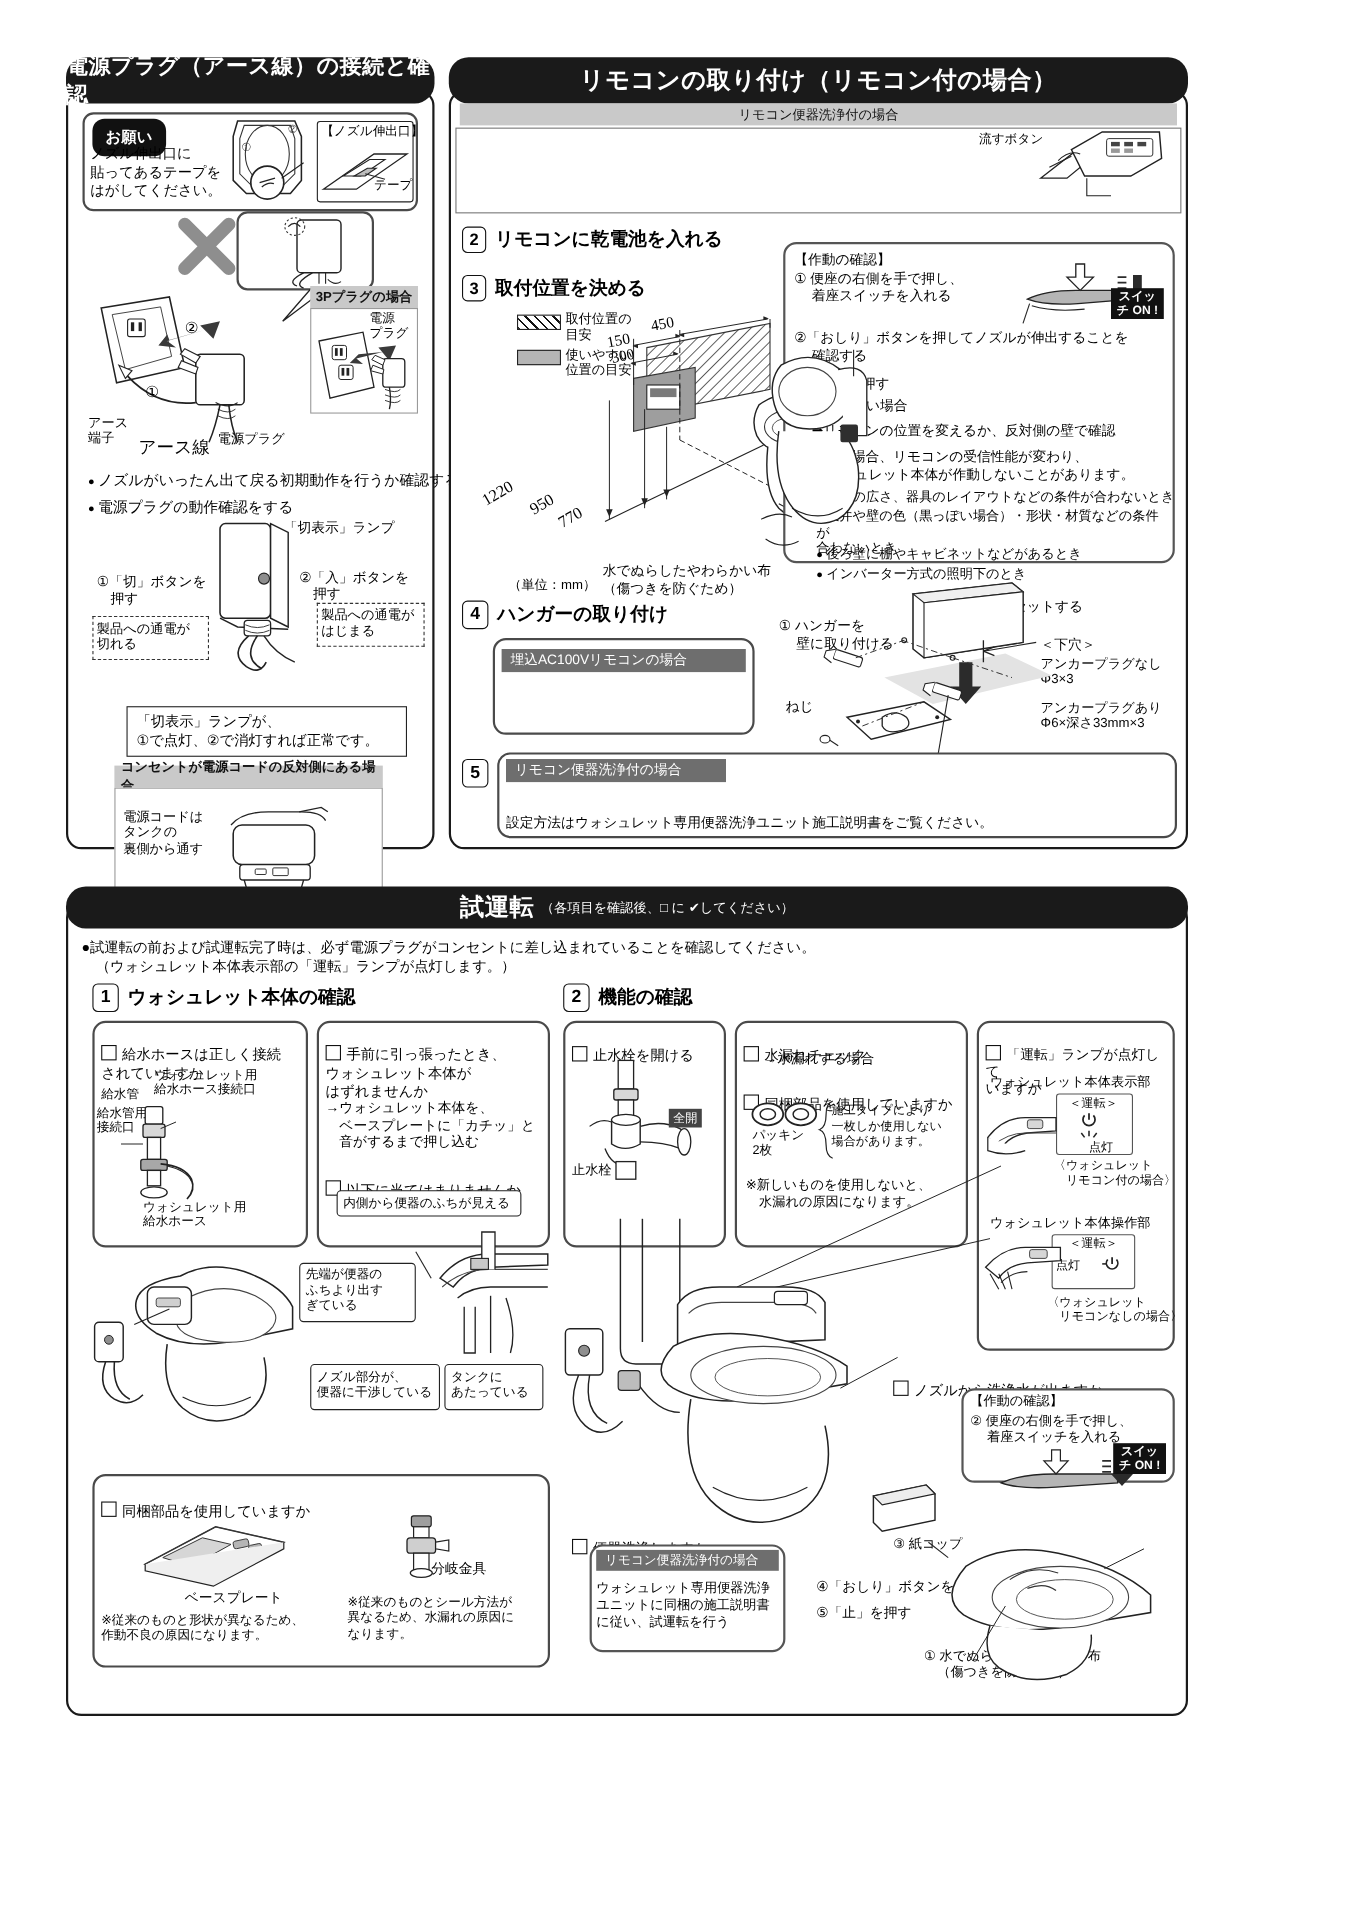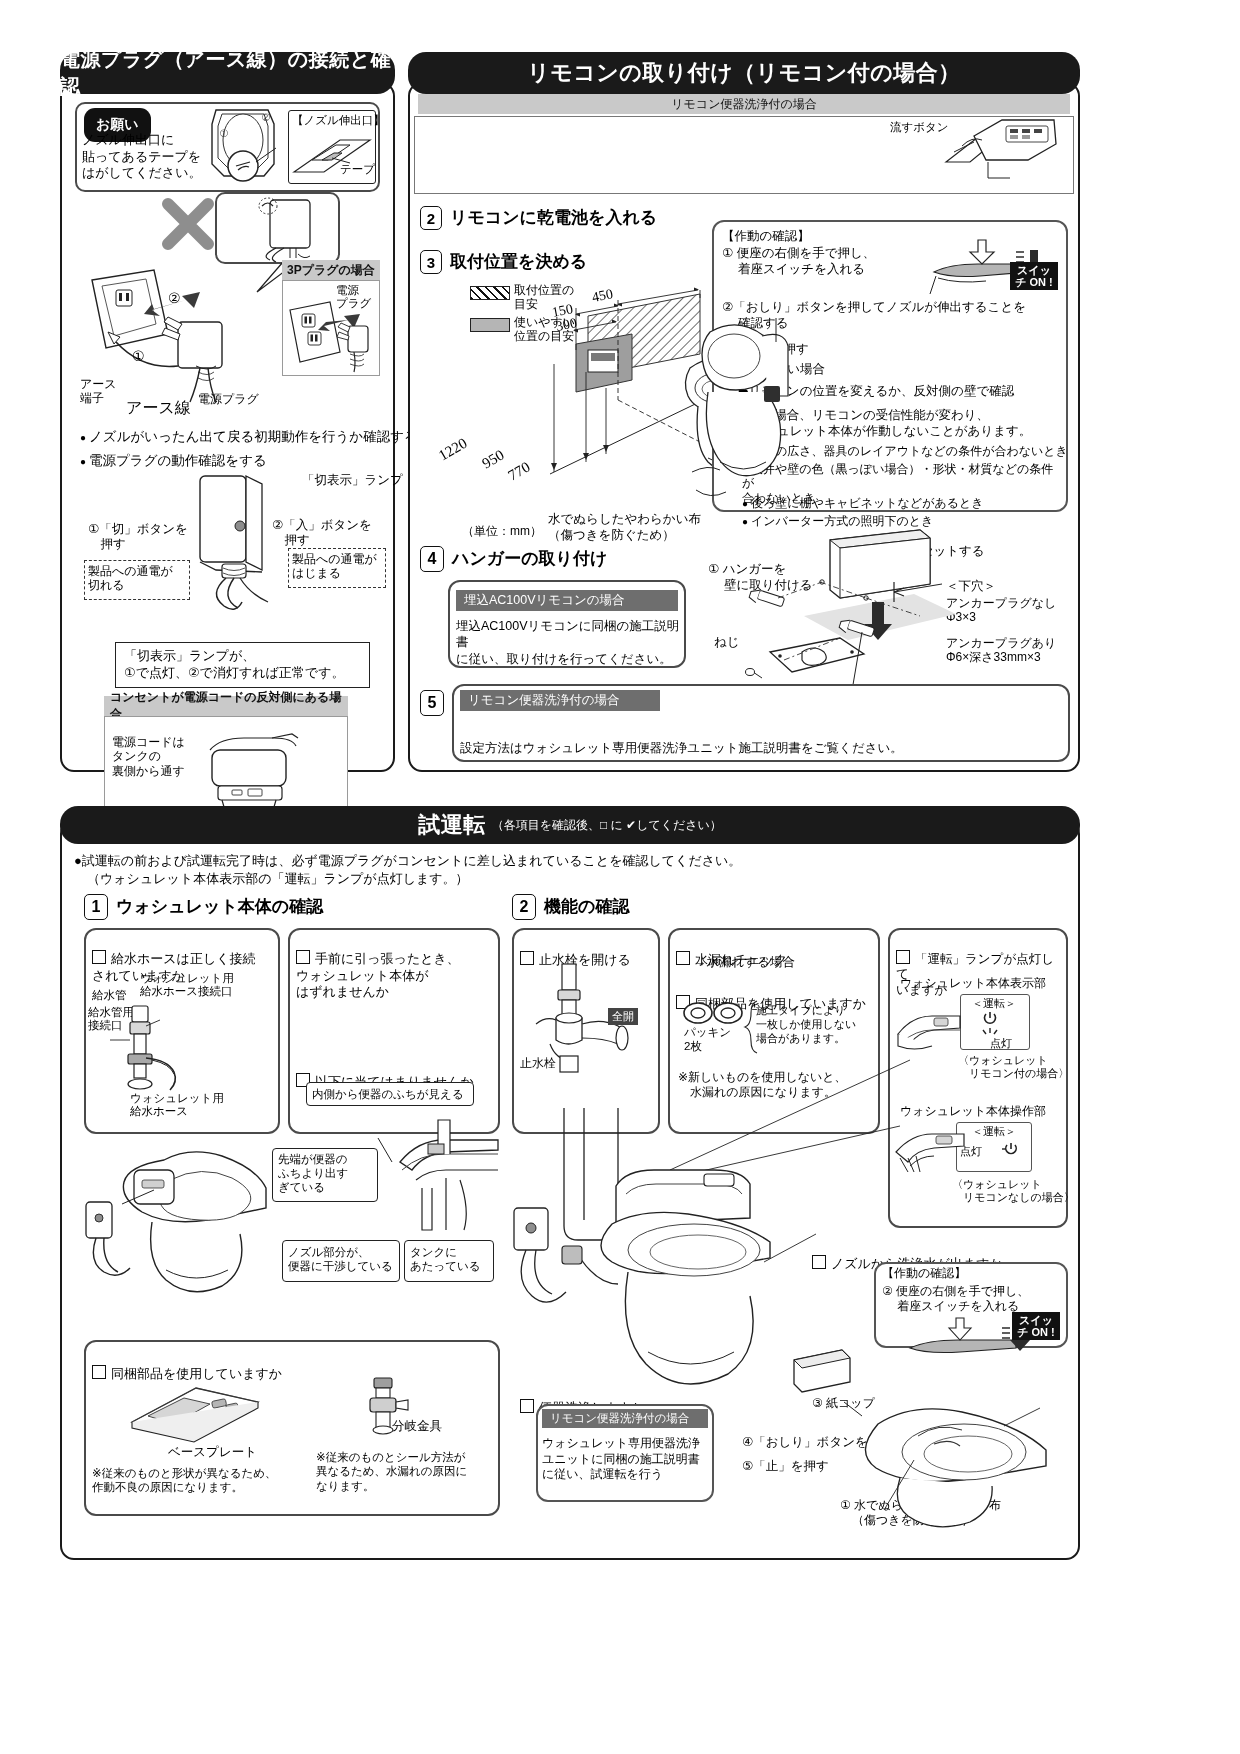--- a/index.html
+++ b/index.html
@@ -282,21 +282,21 @@
       <path d="M64 6 l16 8 l0 86 l-16 -8 z" fill="#fff" stroke="#222" stroke-width="1.3"></path>
       <path d="M18 92 l16 8 l46 2" fill="#fff" stroke="#222" stroke-width="1.3"></path>
       <circle cx="58" cy="56" r="5" fill="#8d8d8d" stroke="#222" stroke-width="1"></circle>
       <rect x="40" y="94" width="24" height="14" rx="3" fill="#fff" stroke="#222" stroke-width="1.2"></rect>
       <path d="M41 98 q11 5 22 0 M41 103 q11 5 22 0" stroke="#222" stroke-width=".8" fill="none"></path>
       <path d="M44 108 q-18 16 -2 28 q12 8 18 -4" stroke="#222" stroke-width="1.5" fill="none"></path>
       <path d="M52 108 q-14 20 4 30" stroke="#222" stroke-width="1.5" fill="none"></path>
       <path d="M58 108 q10 16 28 24" stroke="#222" stroke-width="1.3" fill="none"></path>
     </svg>
   </div>
-  <div class="txt" style="left:258px; top:472px; font-size:12.5px;margin-left:44px;">「切表示」ランプ</div>
+  <div class="txt" style="left:258px; top:472px; font-size:12.5px;">「切表示」ランプ</div>
   <div class="txt" style="left:88px; top:522px; font-size:12.5px; line-height:1.2;">①「切」ボタンを
 　押す</div>
   <div class="txt" style="left:272px; top:518px; font-size:12.5px; line-height:1.2;">②「入」ボタンを
 　押す</div>
   <div class="dashbox" style="left:84px; top:560px; width:106px; height:40px;"></div>
   <div class="txt" style="left:88px; top:564px; width:100px; font-size:12px; line-height:1.2;">製品への通電が
 切れる</div>
   <div class="dashbox" style="left:288px; top:548px; width:98px; height:40px;"></div>
   <div class="txt" style="left:292px; top:552px; width:94px; font-size:12px; line-height:1.2;">製品への通電が
 はじまる</div>
@@ -469,22 +469,20 @@
       <path d="M2 160 q16 -8 28 -2" stroke="#222" stroke-width="1" fill="none"></path>
       <path d="M6 178 q14 10 30 2" stroke="#222" stroke-width="1" fill="none"></path>
       <path d="M86 30 L86 6" stroke="#222" stroke-width="1"></path>
     </svg>
   </div>
 
   <div class="stepnum" style="left:420px; top:546px; width:24px; height:26px; font-size:16px;">4</div>
   <div class="txt" style="left:452px; top:548px; font-size:17px; font-weight:bold;">ハンガーの取り付け</div>
   <div class="rbox" style="left:448px; top:580px; width:238px; height:88px;"></div>
   <div class="greylabel" style="position:absolute; left:456px; top:590px; width:222px;">埋込AC100Vリモコンの場合</div>
-  <div class="txt" style="left:456px; top:618px; width:226px; font-size:12.5px; line-height:1.3;">埋込AC100Vリモコンに同梱の施工説明書
-に従い、取り付けを行ってください。</div>
 
   <div class="txt" style="left:708px; top:562px; font-size:12.5px; line-height:1.25;">① ハンガーを
 　 壁に取り付ける</div>
   <div class="txt" style="left:906px; top:543px; font-size:12.5px;">② セットする</div>
   <div class="txt" style="left:714px; top:634px; font-size:12.5px;">ねじ</div>
   <div class="txt" style="left:824px; top:722px; font-size:12px; line-height:1.2;">アンカープラグ
 （石膏ボードやタイルの壁の場合）</div>
   <div class="txt" style="left:946px; top:578px; font-size:12.5px;">＜下穴＞</div>
   <div class="txt" style="left:946px; top:596px; font-size:12px; line-height:1.2;">アンカープラグなし
 Φ3×3</div>
@@ -592,20 +590,23 @@
       <path d="M46 64 L78 50" stroke="#222" stroke-width="1"></path>
     </svg>
   </div>
 
   <div class="rbox" style="left:288px; top:928px; width:212px; height:206px;"></div>
   <div class="txt" style="left:296px; top:934px; width:200px; font-size:13px; line-height:1.25;">
     <span class="chk"></span><span>手前に引っ張ったとき、
  ウォシュレット本体が
  はずれませんか</span>
   </div>
+  <div class="txt" style="left:296px; top:1000px; width:204px; font-size:12.5px; line-height:1.25;">→ウォシュレット本体を、
+　ベースプレートに「カチッ」と
+　音がするまで押し込む</div>
   <div class="txt" style="left:296px; top:1056px; width:204px; font-size:13px;">
     <span class="chk"></span><span>以下に当てはまりませんか</span>
   </div>
 
   <div class="sqbox" style="left:306px; top:1082px; width:168px; height:24px; border-radius:4px;"></div>
   <div class="txt" style="left:312px; top:1087px; font-size:11.5px;">内側から便器のふちが見える</div>
   <div class="sqbox" style="left:272px; top:1148px; width:106px; height:54px; border-radius:4px;"></div>
   <div class="txt" style="left:278px; top:1152px; font-size:11.5px; line-height:1.22;">先端が便器の
 ふちより出す
 ぎている</div>

